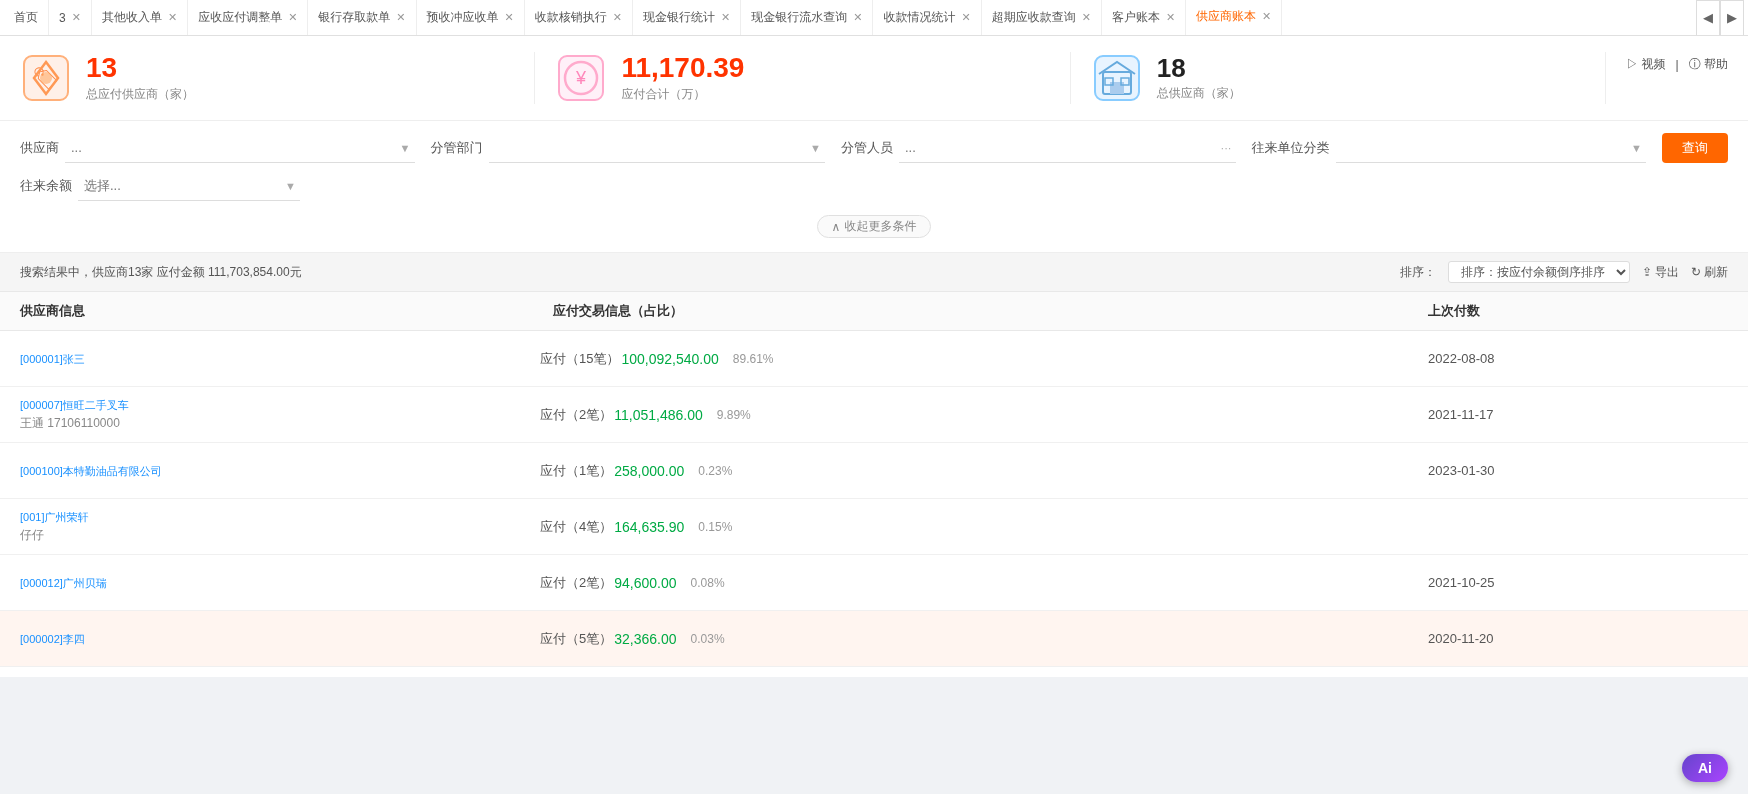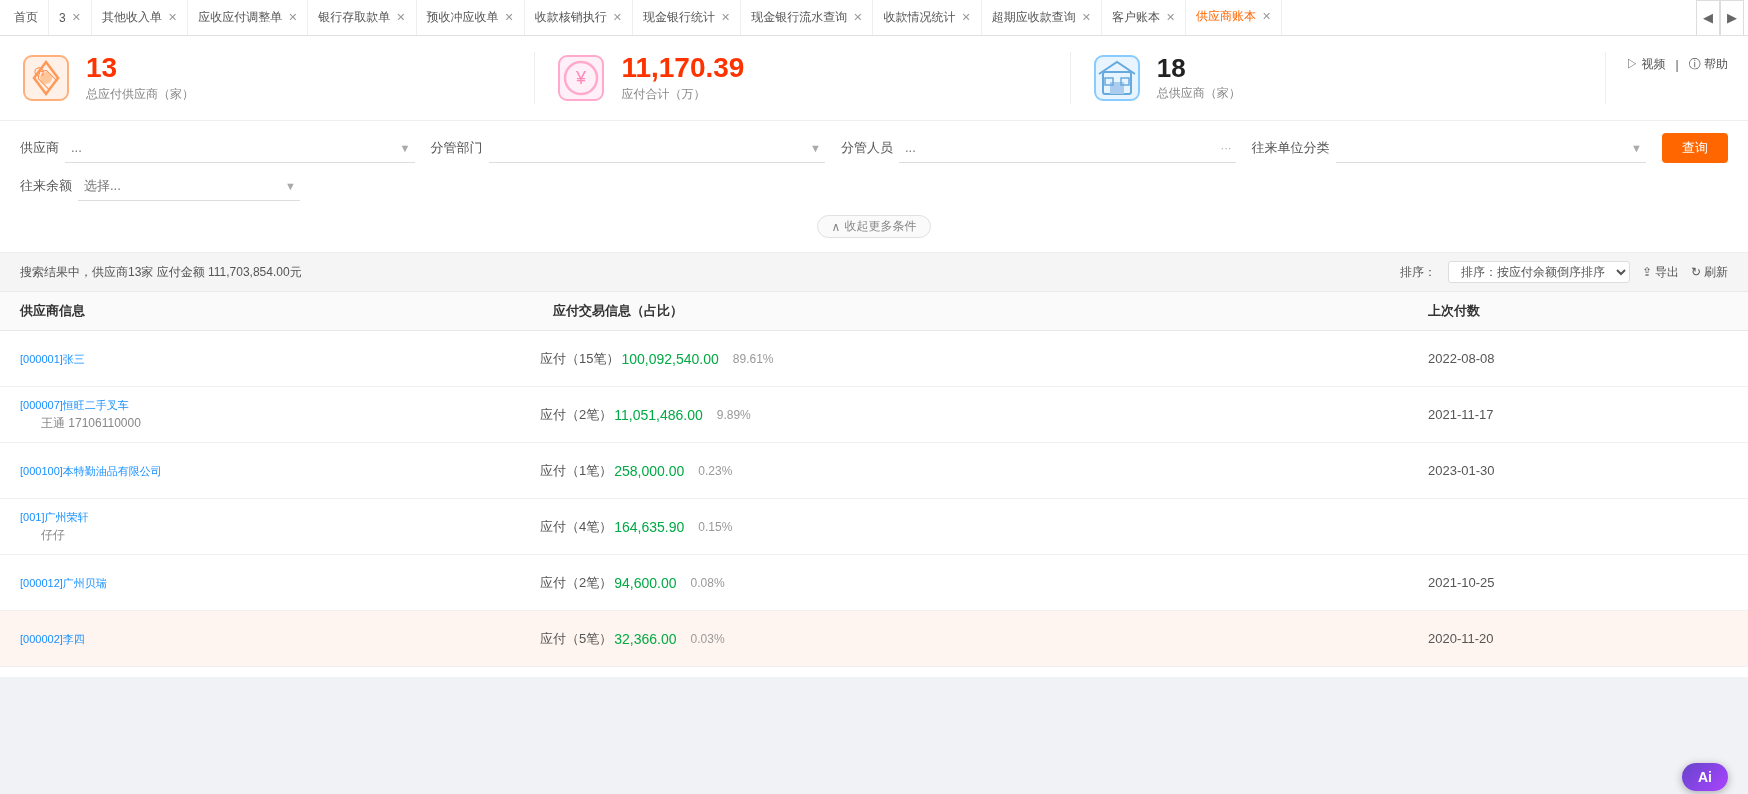--- a/index.html
+++ b/index.html
@@ -225,21 +225,21 @@
       align-items: center;
       min-height: 56px;
     }
     .table-row:last-child { background: #fff5f0; }
     .supplier-link {
       color: #1890ff;
       text-decoration: none;
       cursor: pointer;
       font-size: 11px;
     }
-    .supplier-sub { font-size: 12px; color: #888; margin-top: 2px; margin-left: 21px; }
+    .supplier-sub { font-size: 12px; color: #888; margin-top: 2px; }
     .tx-col { display: flex; flex-direction: row; gap: 2px; }
     .tx-label { font-size: 13px; color: #555; }
     .tx-amount { color: #00aa44; font-size: 14px; font-weight: 500; }
     .tx-pct { font-size: 12px; color: #999; margin-left: 14px; }
     .tx-row { display: flex; align-items: center; gap: 0; }
     .date-text { font-size: 13px; color: #555; }
 
     
     .icon-supplier svg, .icon-money svg, .icon-store svg { width: 52px; height: 52px; }
   </style>
@@ -537,15 +537,15 @@
         <span class="tx-amount">32,366.00</span>
         <span class="tx-pct">0.03%</span>
       </div>
     </div>
     <div>
       <span class="date-text">2020-11-20</span>
     </div>
   </div>
 </div>
 
-<div style="position:fixed; bottom: 3px; right: 20px; background: linear-gradient(135deg, #6644cc, #aa44ff); color:#fff; border-radius: 20px; padding: 6px 16px; font-size: 14px; font-weight: bold; cursor: pointer; box-shadow: 0 2px 8px rgba(0,0,0,0.3);">
+<div style="position:fixed; bottom: 12px; right: 20px; background: linear-gradient(135deg, #6644cc, #aa44ff); color:#fff; border-radius: 20px; padding: 6px 16px; font-size: 14px; font-weight: bold; cursor: pointer; box-shadow: 0 2px 8px rgba(0,0,0,0.3);">
   <span>Ai</span>
 </div>
 
 </body></html>

